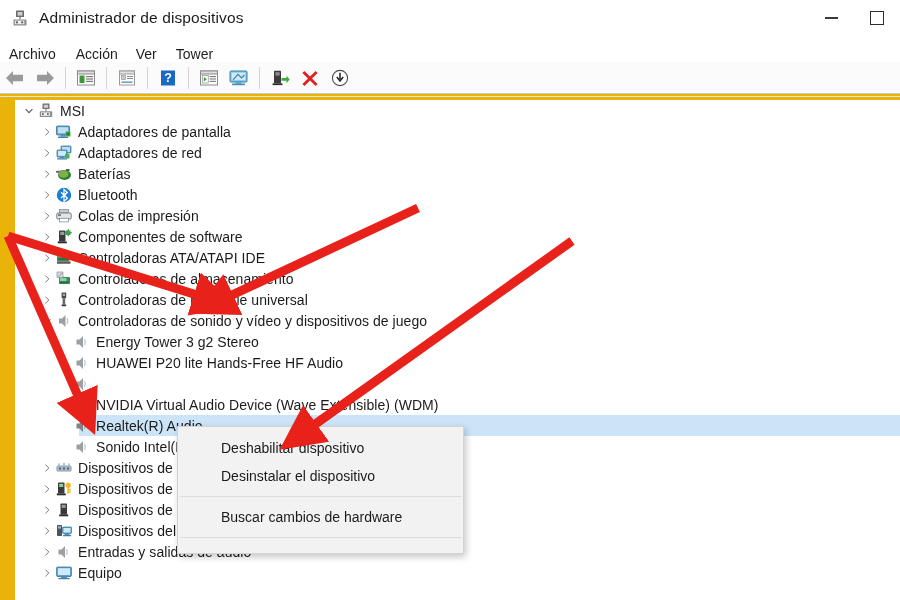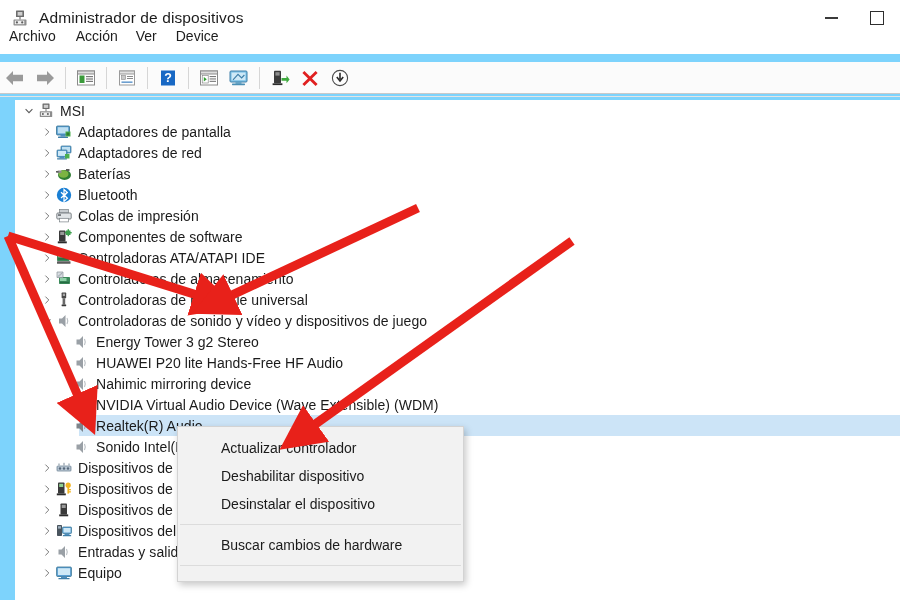--- a/index.html
+++ b/index.html
@@ -5,21 +5,21 @@
   html, body {
     margin: 0; padding: 0;
     width: 900px; height: 600px;
     overflow: hidden;
     background: #ffffff;
     font-family: "Liberation Sans", sans-serif;
   }
   #app {
     position: relative;
     width: 900px; height: 600px;
-    background: #7dd3fc;
+    background: #eab308;
     overflow: hidden;
   }
 
   
   .titlebar {
     position: absolute; left: 0; top: 0;
     width: 900px; height: 36px;
     background: #ffffff;
     display: flex; align-items: center;
   }
@@ -41,23 +41,23 @@
   }
   .winbtn {
     width: 46px; height: 36px;
     display: flex; align-items: center; justify-content: center;
   }
   .wb-min { width: 13px; height: 1.6px; background: #3a3a3a; }
   .wb-max { width: 12px; height: 12px; border: 1.6px solid #2e2e2e; }
 
   
   .menubar {
-    position: absolute; left: 0; top: 28px;
+    position: absolute; left: 0; top: 36px;
     width: 900px; height: 26px;
-    display: flex; align-items: flex-start;
+    display: flex; align-items: flex-end;
     background: #ffffff;
   }
   .menuitem {
     font-size: 14px; color: #1d1d1d;
     padding: 0 0;
     white-space: nowrap;
   }
   .mi0 { margin-left: 9px; }
   .mi1 { margin-left: 20px; }
   .mi2 { margin-left: 18px; }
@@ -192,21 +192,21 @@
       <div class="winbtn">
           <div class="wb-max"></div>
         </div>
     </div>
   </div>
 
   <div class="menubar">
     <div class="menuitem mi0">Archivo</div>
     <div class="menuitem mi1">Acción</div>
     <div class="menuitem mi2">Ver</div>
-    <div class="menuitem mi3">Device</div>
+    <div class="menuitem mi3">Tower</div>
   </div>
 
   <div class="toolbar">
 
     <div class="tb-btn">
       <svg width="22" height="18" viewBox="0 0 22 18">
         <path d="M9 2 L2 9 L9 16 L9 12.2 L19 12.2 L19 5.8 L9 5.8 Z" fill="#9a9a9a"></path>
       </svg>
     </div>
     <div class="tb-btn">
@@ -521,21 +521,20 @@
       <div class="lbl">HUAWEI P20 lite Hands-Free HF Audio</div>
     </div>
 
     <div class="row lvl2">
       <div class="ico">
         <svg width="18" height="18" viewBox="0 0 18 18">
           <path d="M3.5 6.5 L6.5 6.5 L10 3 L10 15 L6.5 11.5 L3.5 11.5 Z" fill="#9aa0a6"></path>
           <path d="M11.5 6 Q13 9 11.5 12" stroke="#b8bdc2" stroke-width="1.1" fill="none"></path>
         </svg>
       </div>
-      <div class="lbl">Nahimic mirroring device</div>
     </div>
 
     <div class="row lvl2">
       <div class="ico">
         <svg width="18" height="18" viewBox="0 0 18 18">
           <path d="M3.5 6.5 L6.5 6.5 L10 3 L10 15 L6.5 11.5 L3.5 11.5 Z" fill="#9aa0a6"></path>
           <path d="M11.5 6 Q13 9 11.5 12" stroke="#b8bdc2" stroke-width="1.1" fill="none"></path>
         </svg>
       </div>
       <div class="lbl">NVIDIA Virtual Audio Device (Wave Extensible) (WDM)</div>
@@ -664,21 +663,20 @@
           <rect x="6" y="12.6" width="6" height="1.4" fill="#4e8fc0"></rect>
           <rect x="3.4" y="13.9" width="11.2" height="1.4" rx=".5" fill="#3f7fa8"></rect>
         </svg>
       </div>
       <div class="lbl">Equipo</div>
     </div>
 
   </div>
 
   <div class="ctxmenu">
-    <div class="ctxitem">Actualizar controlador</div>
     <div class="ctxitem">Deshabilitar dispositivo</div>
     <div class="ctxitem">Desinstalar el dispositivo</div>
     <div class="ctxsep"></div>
     <div class="ctxitem">Buscar cambios de hardware</div>
     <div class="ctxsep"></div>
   </div>
 
   <svg class="arrows" width="900" height="600" viewBox="0 0 900 600">
     <defs>
       <marker id="ah" markerWidth="5" markerHeight="5" refX="2.2" refY="2.5" orient="auto" markerUnits="strokeWidth">

